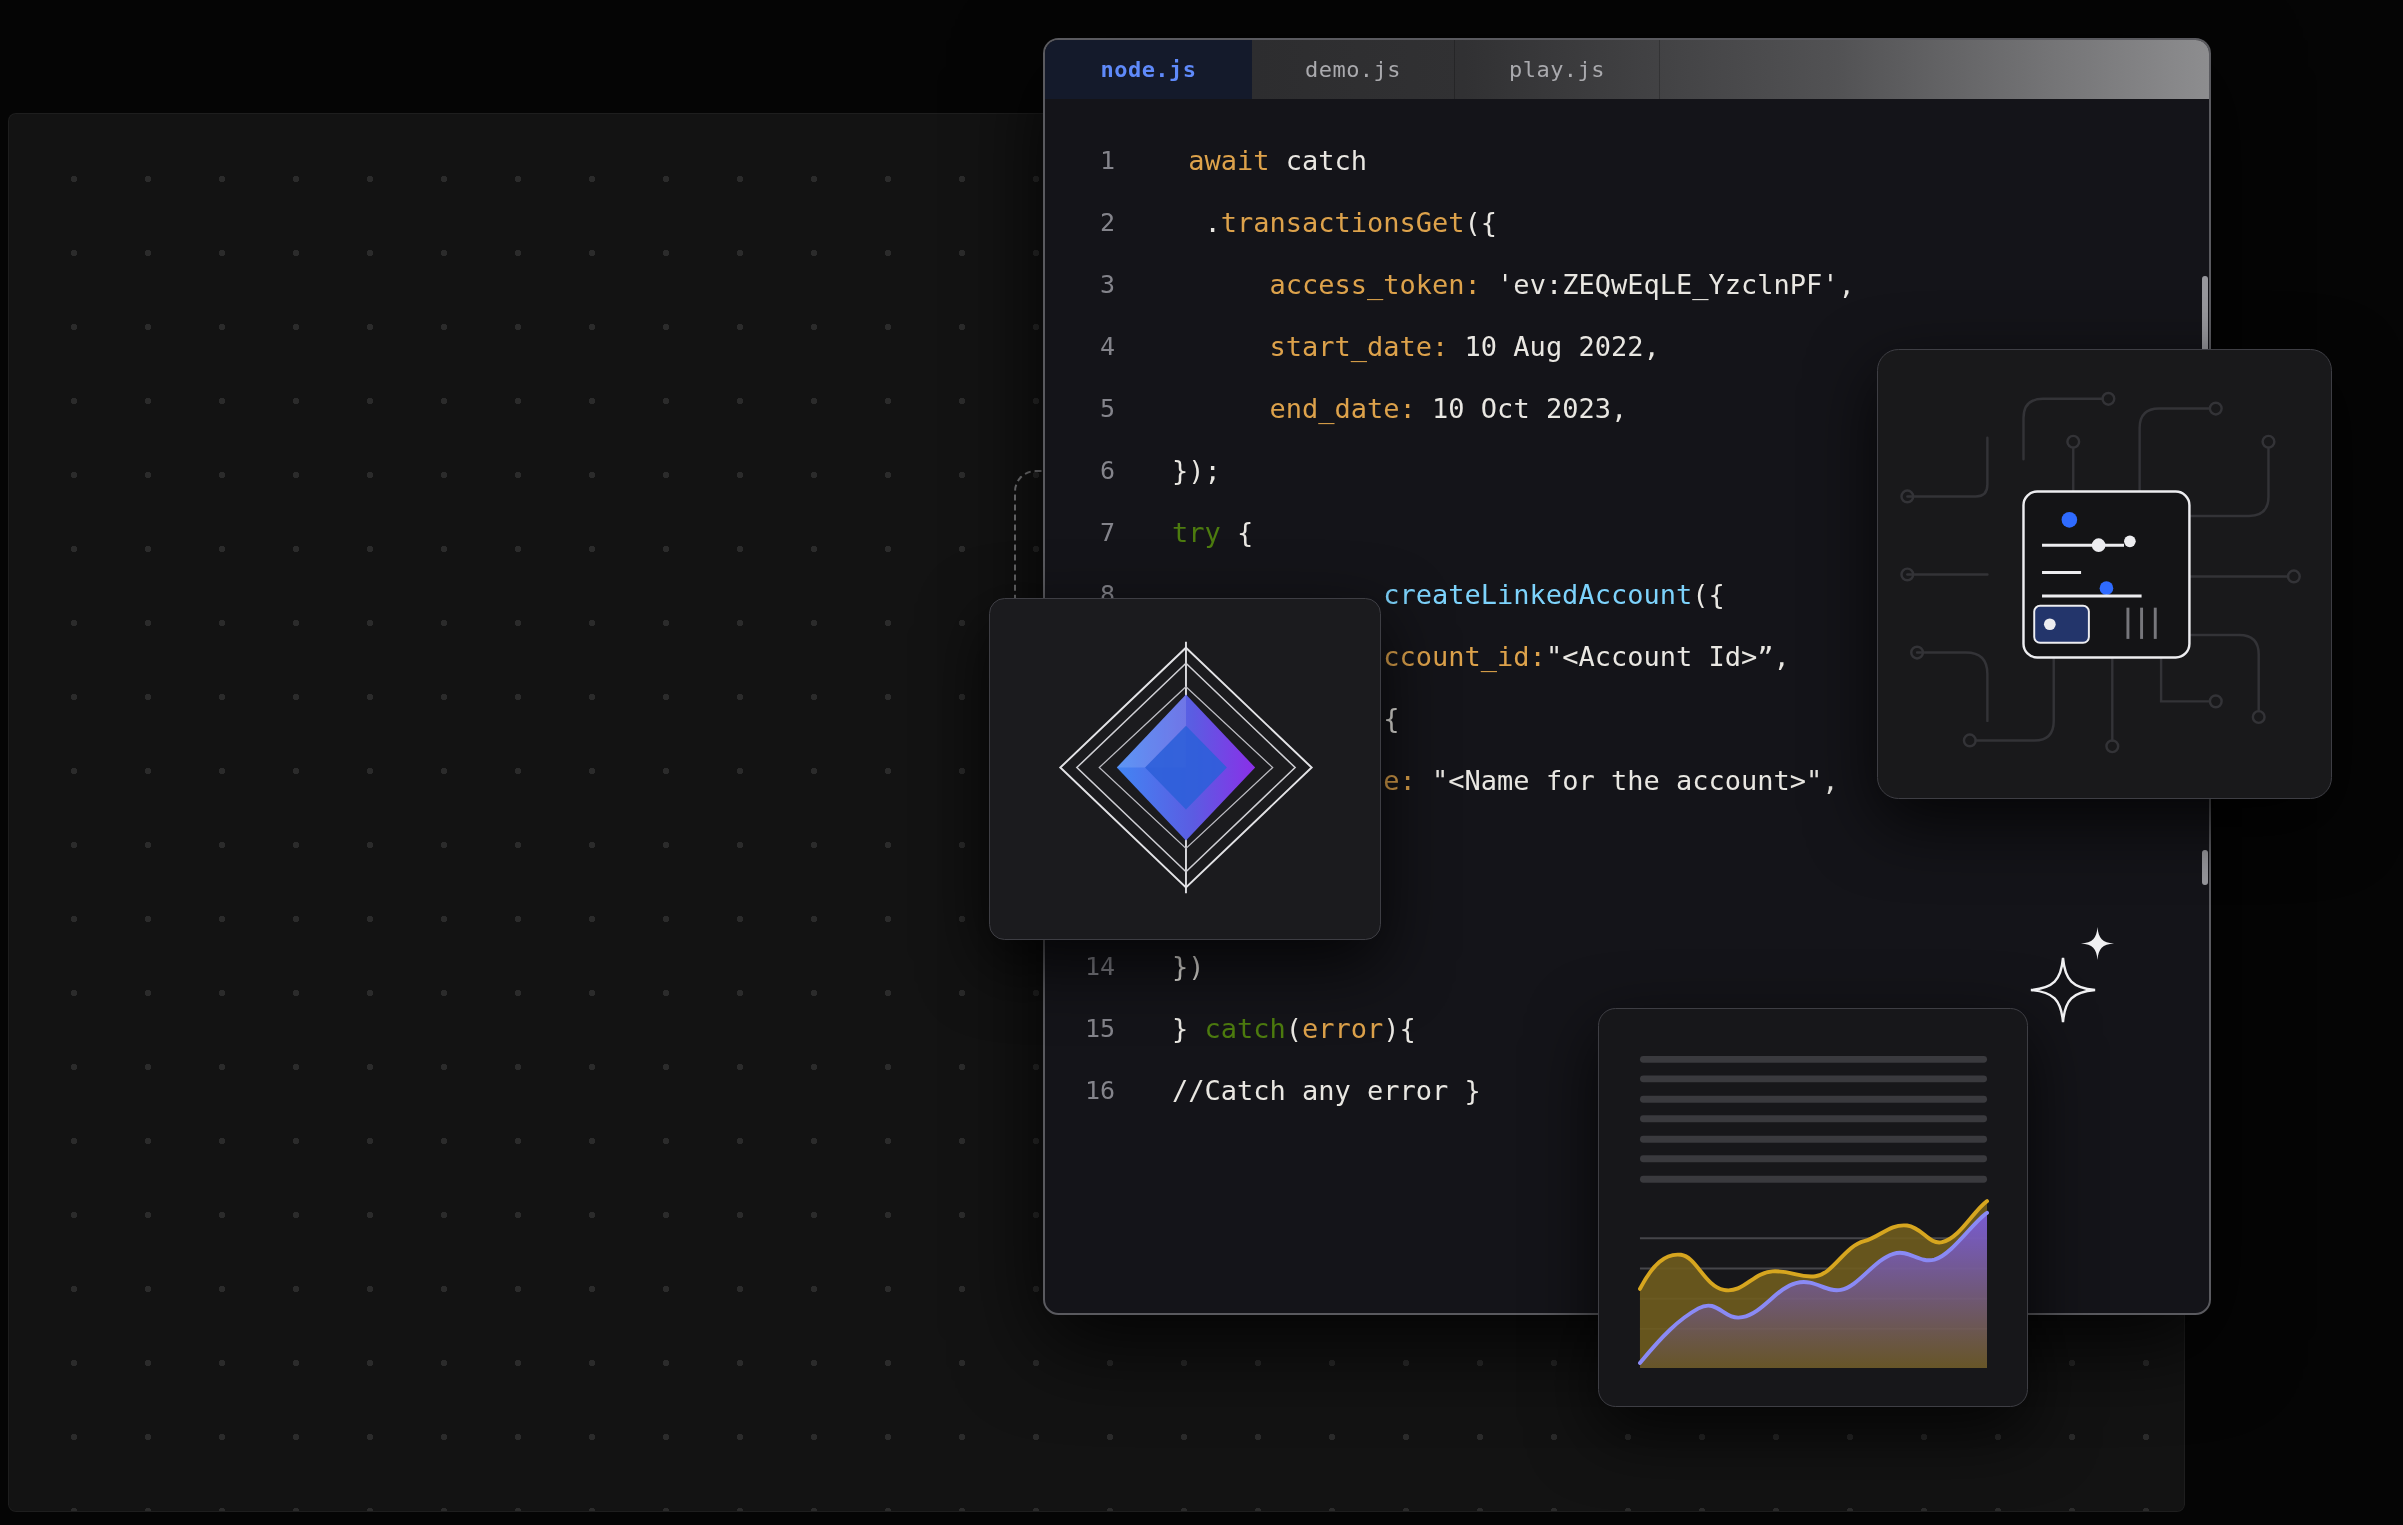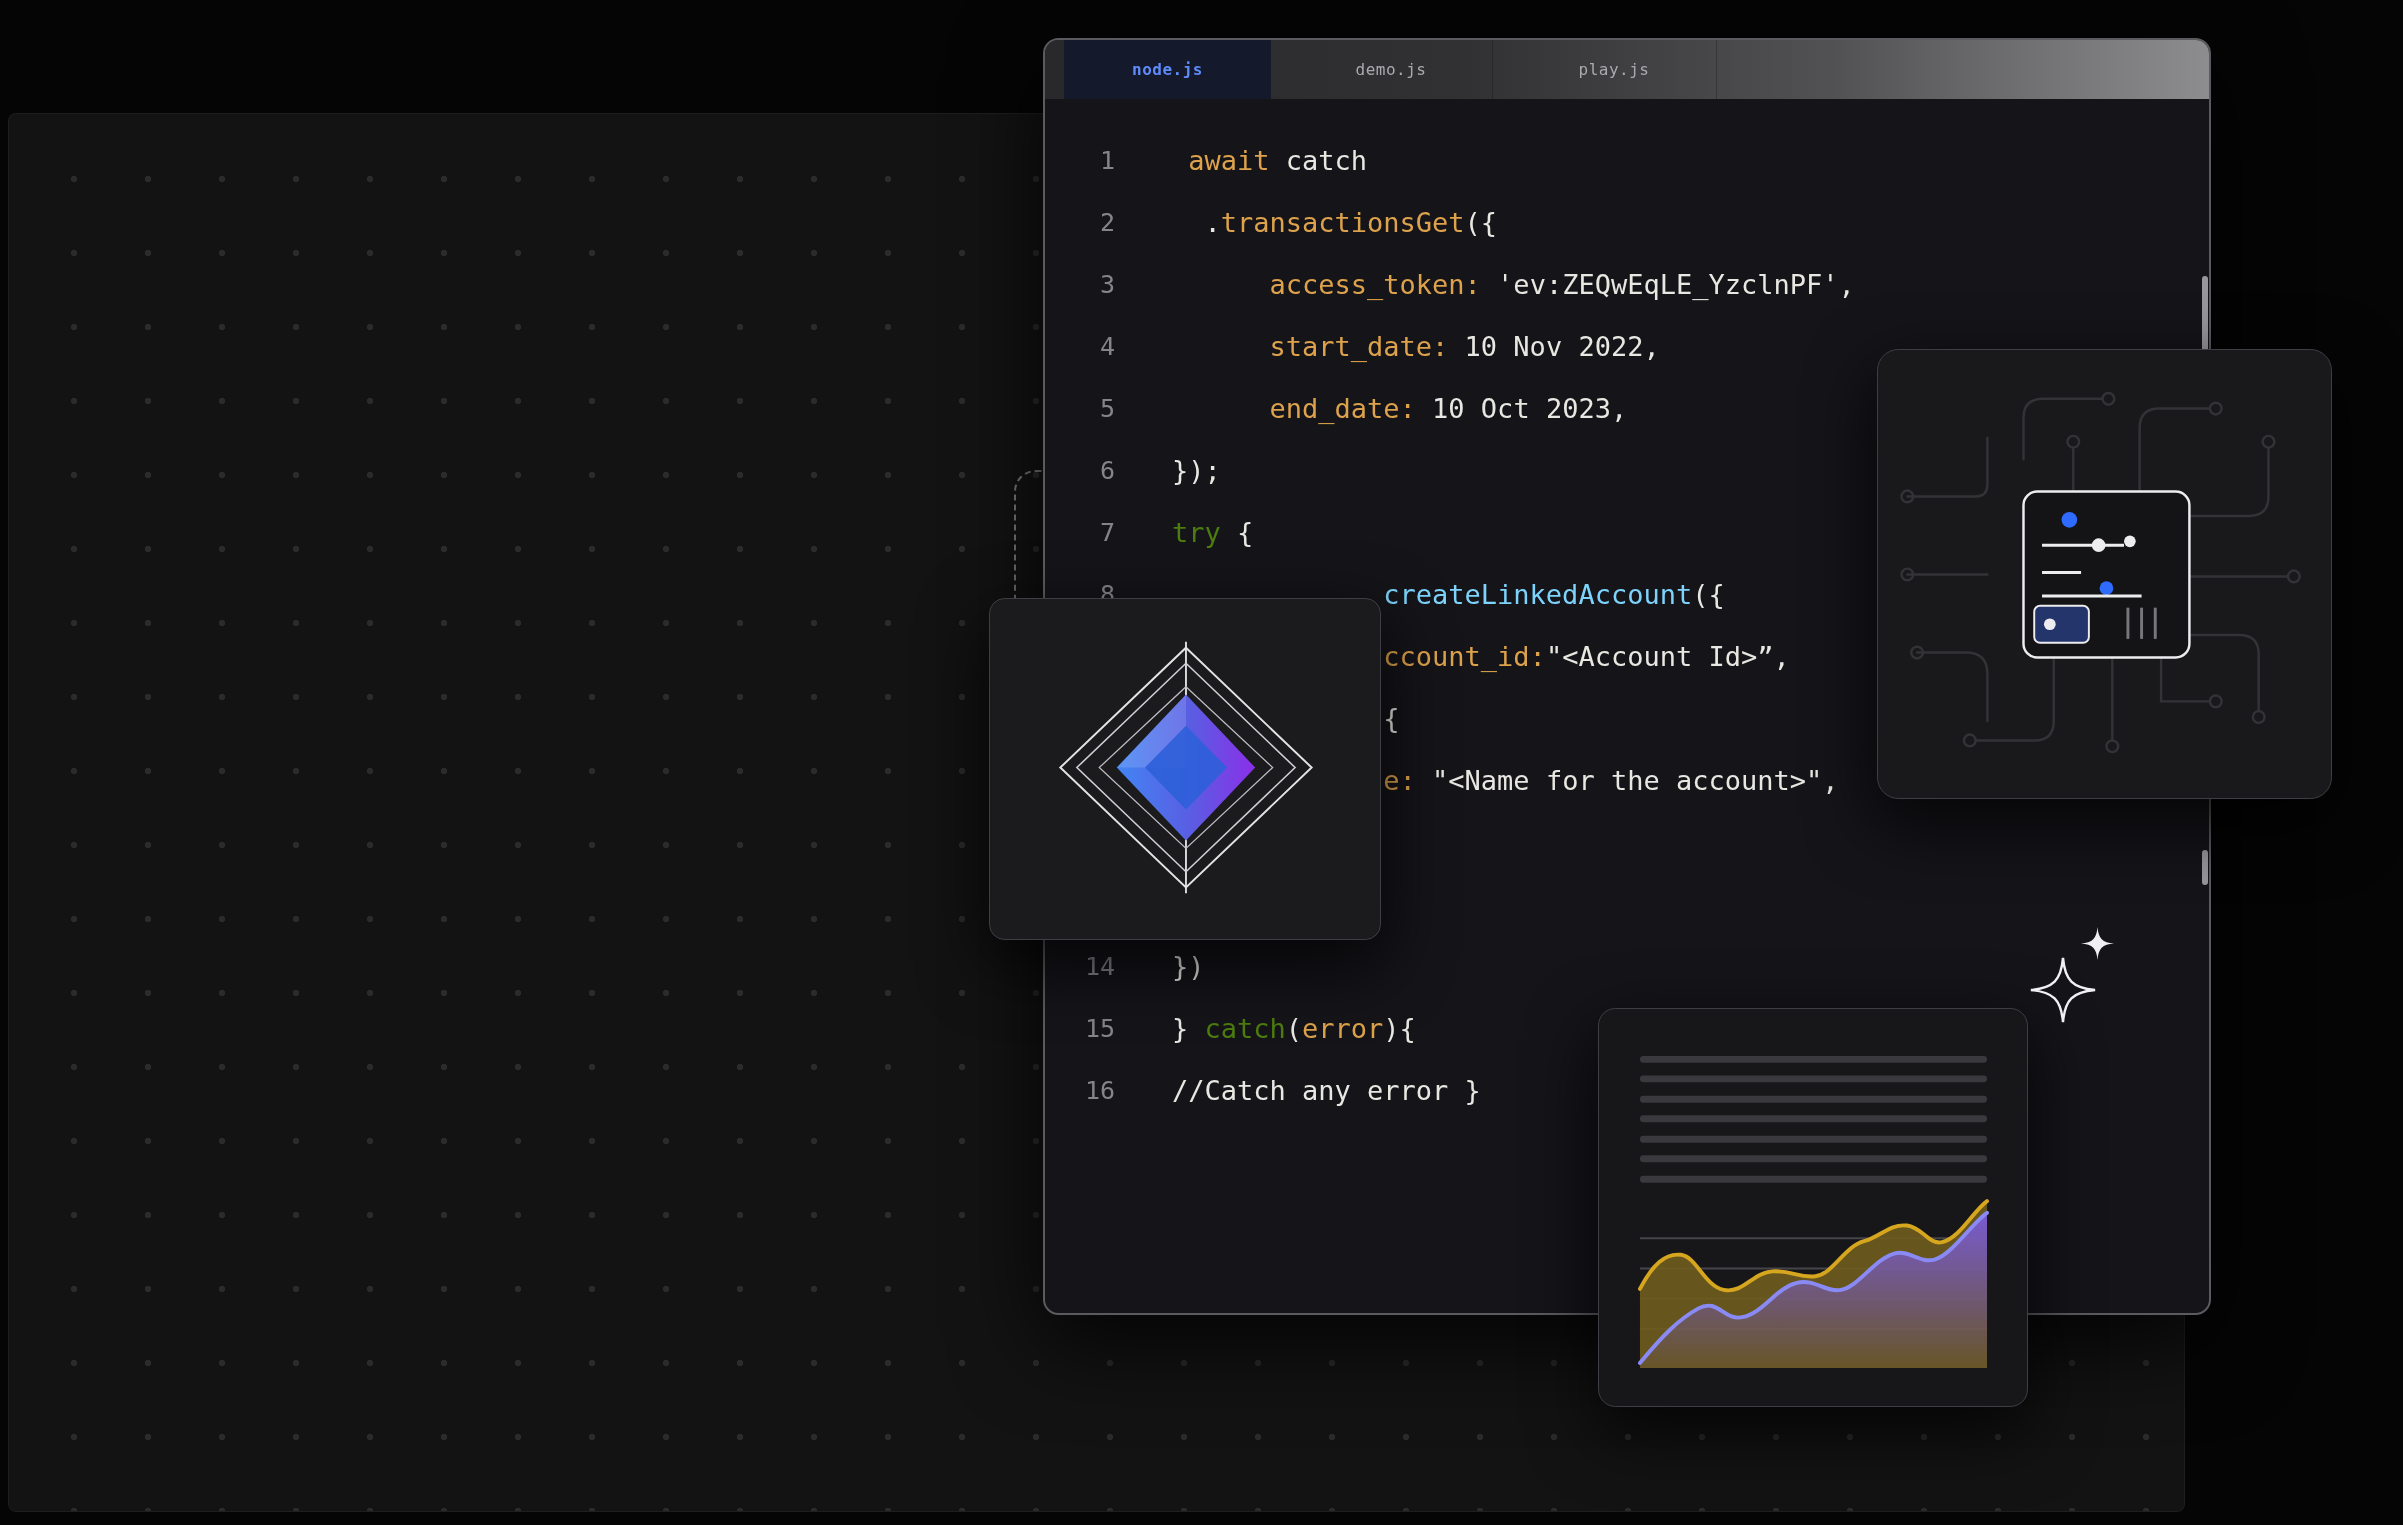--- a/index.html
+++ b/index.html
@@ -39,24 +39,23 @@
     box-shadow:0 27px 88px rgba(0,0,0,.85);
     overflow:hidden;
     z-index:2;
   }
   .tab-bar{
     height:59px;display:flex;
     background:linear-gradient(90deg,#29292b 0%,#313133 36%,#525254 68%,#8d8d8f 100%);
   }
   .tab{
     display:flex;align-items:center;justify-content:center;
-    font-size:16px;color:#aaaaae;letter-spacing:0.5px;
+    font-size:22px;color:#aaaaae;letter-spacing:0.5px;
     border-right:1px solid rgba(0,0,0,.22);
     cursor:pointer;
-    margin-left:19px;
   }
   .tab:nth-child(1){width:207px;}
   .tab:nth-child(2){width:202px;text-align:center;}
   .tab:nth-child(3){width:204px;}
   .tab.active{background:#141a2b;color:#5f8afa;font-weight:bold;border-right:none;}
 
   .code-area{padding-top:30px;}
   .code-line{display:flex;align-items:center;height:62px;font-size:27px;}
   .ln{flex:none;width:70px;text-align:right;font-size:25px;color:#84848b;}
   .code{margin-left:57px;white-space:pre;}
@@ -106,21 +105,21 @@
       <div class="code-line">
         <span class="ln">2</span>
         <span class="code" style="padding-left: 2ch;"><span class="tok-plain">.</span><span class="tok-gold">transactionsGet</span><span class="tok-plain">({</span></span>
       </div>
       <div class="code-line">
         <span class="ln">3</span>
         <span class="code" style="padding-left: 6ch; text-align: right;"><span class="tok-gold">access_token:</span><span class="tok-plain"> 'ev:ZEQwEqLE_YzclnPF',</span></span>
       </div>
       <div class="code-line">
         <span class="ln">4</span>
-        <span class="code" style="padding-left: 6ch;"><span class="tok-gold">start_date:</span><span class="tok-plain"> 10 Nov 2022,</span></span>
+        <span class="code" style="padding-left: 6ch;"><span class="tok-gold">start_date:</span><span class="tok-plain"> 10 Aug 2022,</span></span>
       </div>
       <div class="code-line">
         <span class="ln">5</span>
         <span class="code" style="padding-left: 6ch;"><span class="tok-gold">end_date:</span><span class="tok-plain"> 10 Oct 2023,</span></span>
       </div>
       <div class="code-line">
         <span class="ln">6</span>
         <span class="code" style="padding-left: 0ch;"><span class="tok-plain">});</span></span>
       </div>
       <div class="code-line">

